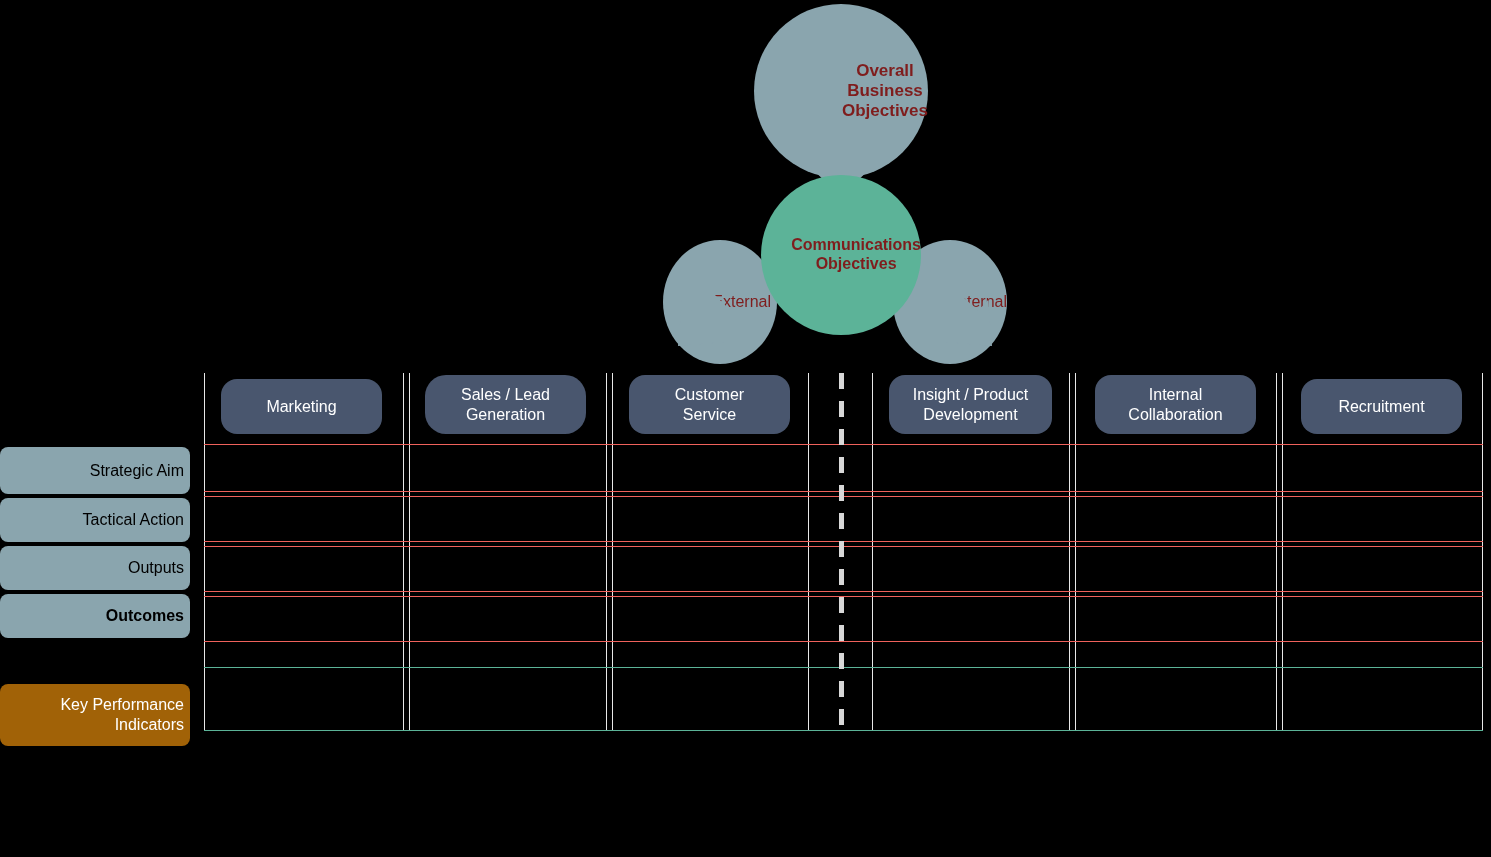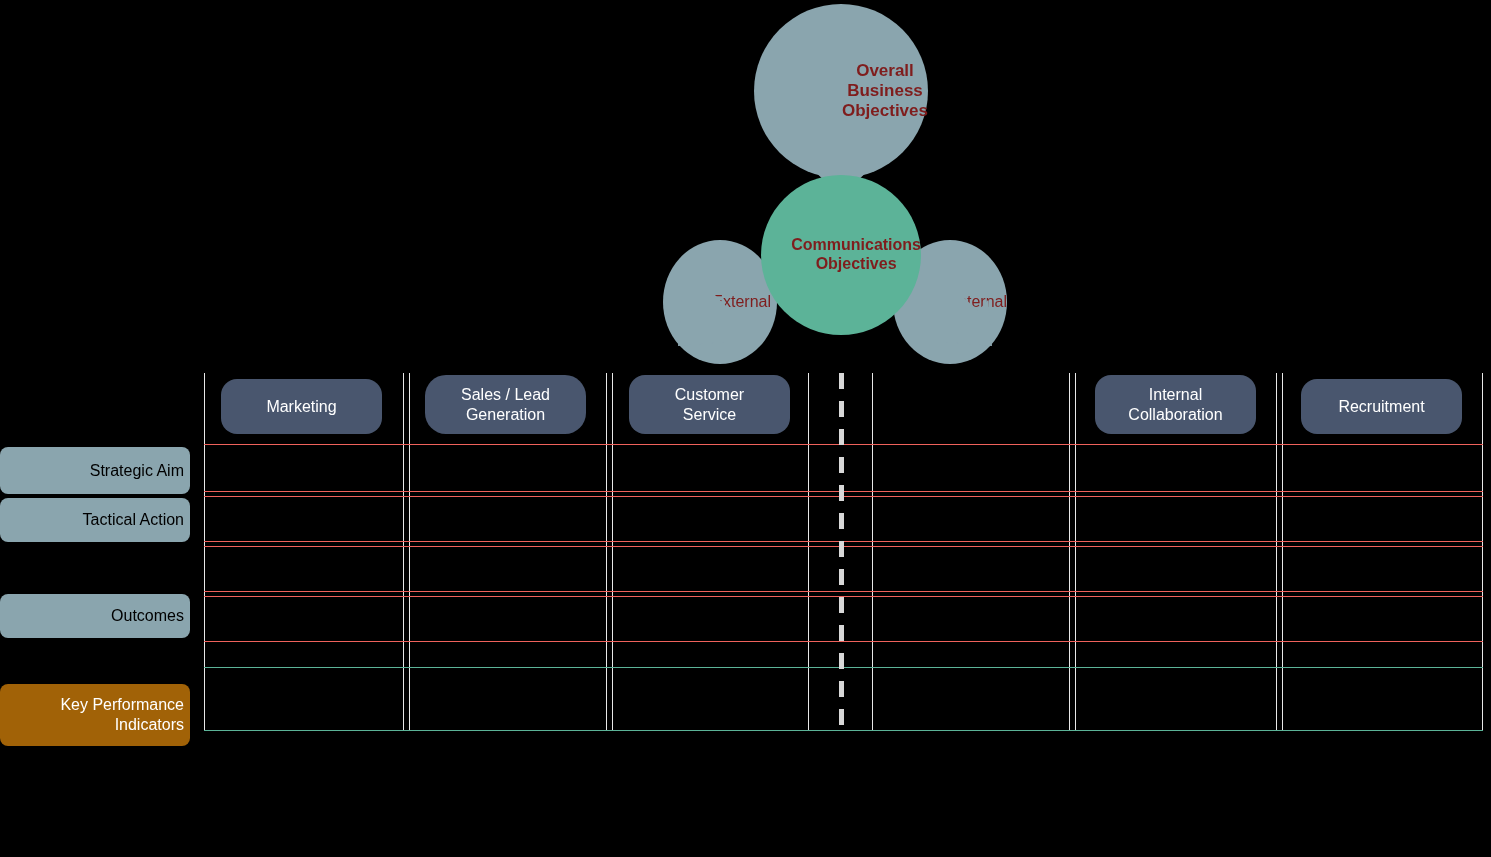--- a/index.html
+++ b/index.html
@@ -210,35 +210,42 @@
     <span>Marketing</span>
   </div>
   <div class="colhead" style="left:425px; top:375px; width:161px; height:59px;border-radius:21px;">
     <span>Sales / Lead
 Generation</span>
   </div>
   <div class="colhead" style="left:629px; top:375px; width:161px; height:59px;">
     <span>Customer
 Service</span>
   </div>
+  <div class="colhead" style="left:889px; top:375px; width:163px; height:59px;">
+    <span>Insight / Product
+Development</span>
+  </div>
   <div class="colhead" style="left:1095px; top:375px; width:161px; height:59px;">
     <span>Internal
 Collaboration</span>
   </div>
   <div class="colhead" style="left:1301px; top:379px; width:161px; height:55px;">
     <span>Recruitment</span>
   </div>
 
   <div class="rowlabel" style="top:447px; height:47px;">
     <span>Strategic Aim</span>
   </div>
   <div class="rowlabel" style="top:498px; height:44px;">
     <span>Tactical Action</span>
   </div>
-  <div class="rowlabel" style="top:594px; height:44px;">
+  <div class="rowlabel" style="top:546px; height:44px;">
+    <span>Outputs</span>
+  </div>
+  <div class="rowlabel" style="top:594px; height:44px;font-weight:bold;">
     <span>Outcomes</span>
   </div>
   <div class="rowlabel kpi" style="top:668px; height:62px;">
     <span>Key Performance
 Indicators</span>
   </div>
 
   <div class="cell" style="left:205px;  top:445px; width:198px; height:46px;"></div>
   <div class="cell" style="left:410px;  top:445px; width:196px; height:46px;"></div>
   <div class="cell" style="left:613px;  top:445px; width:195px; height:46px;"></div>

